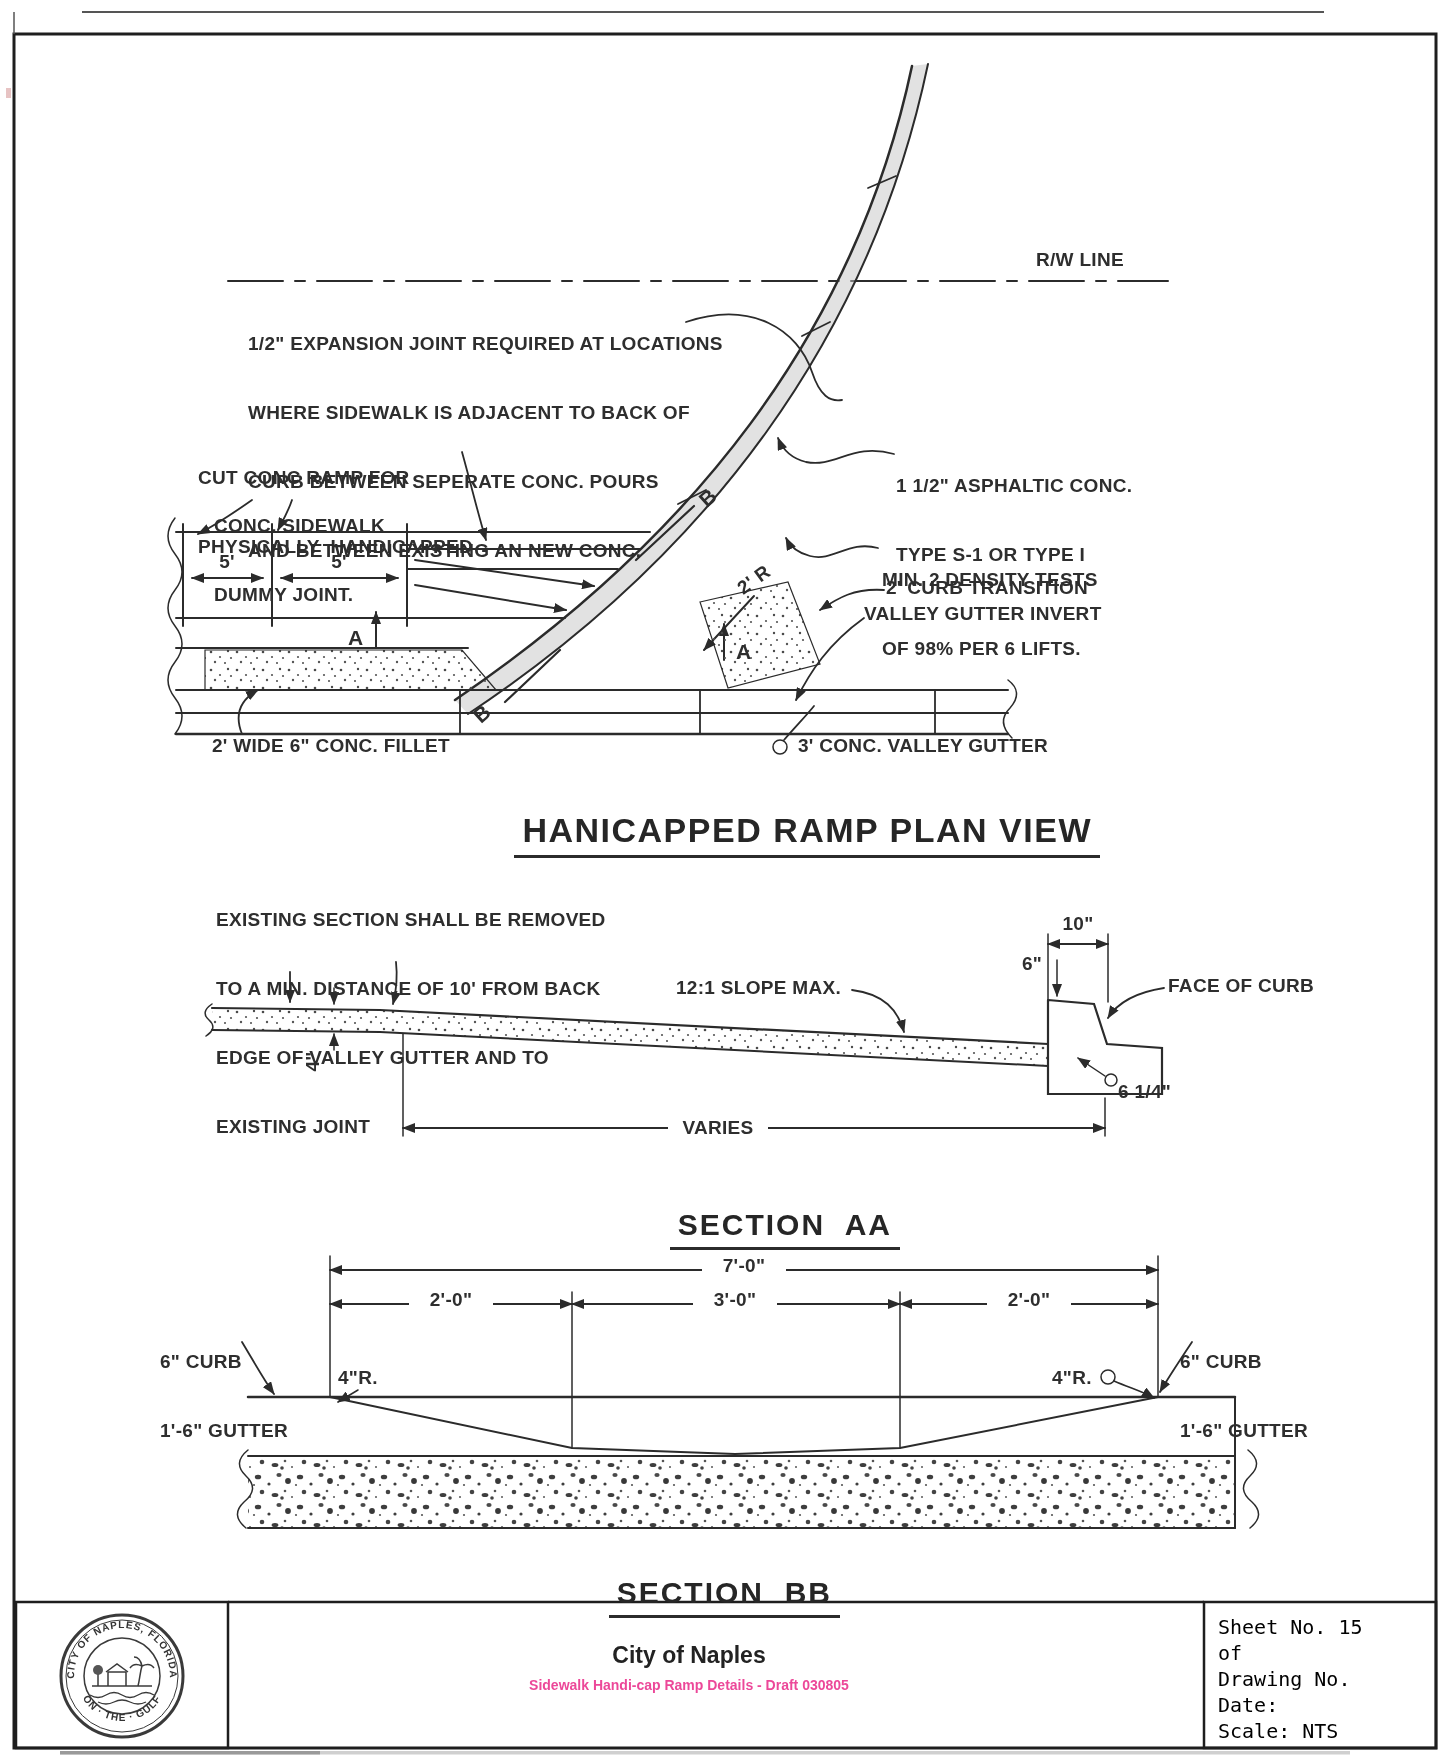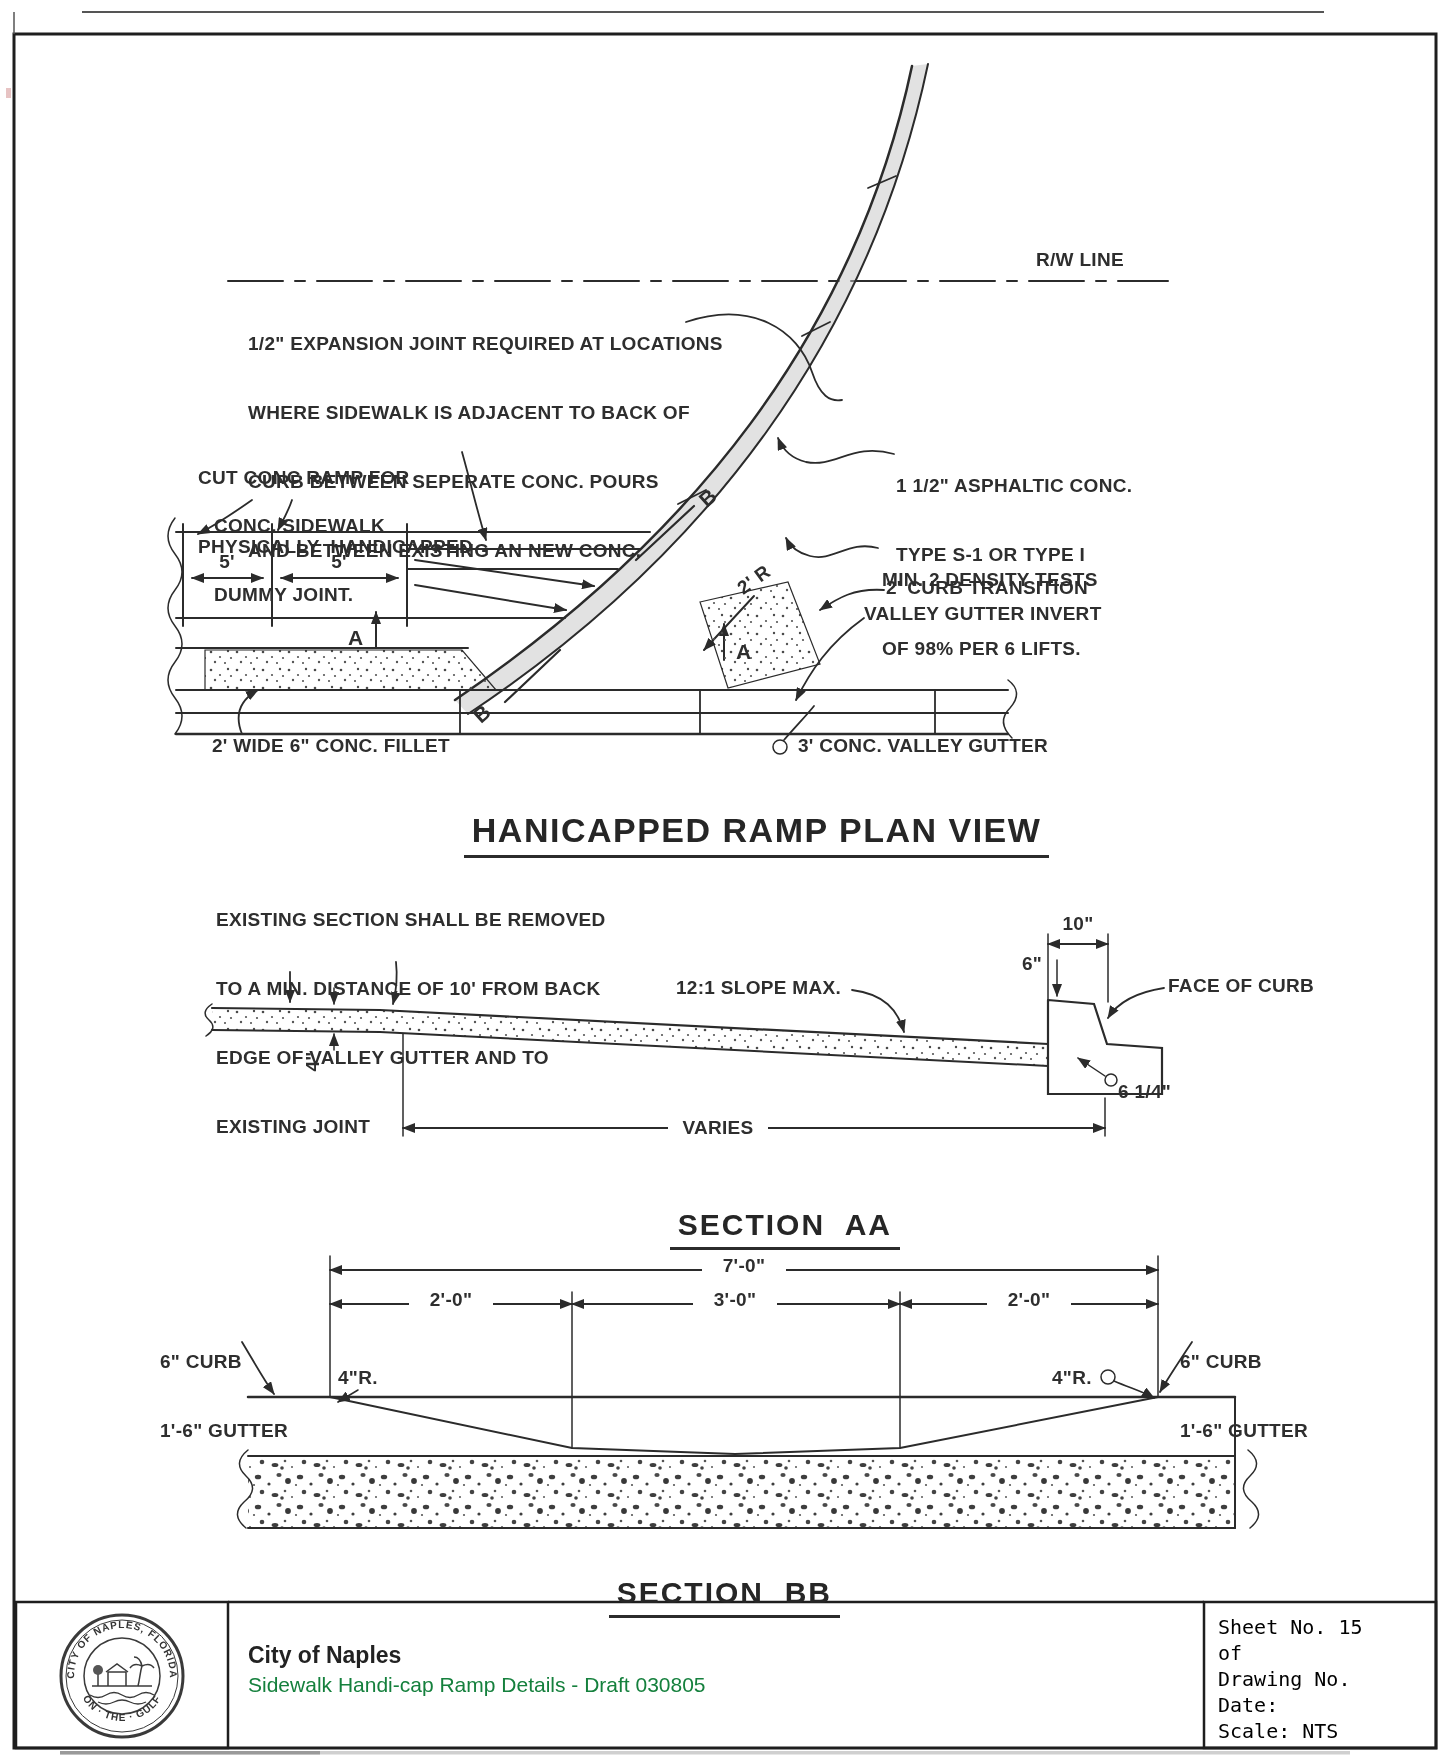--- a/index.html
+++ b/index.html
@@ -5,29 +5,29 @@
   *{margin:0;padding:0;box-sizing:border-box}
   html,body{background:#9a9a9a}
   .sheet{position:relative;width:1450px;height:1758px;margin:0 auto;background:#fff;
          font-family:"Liberation Sans",sans-serif;color:#2e2e2e;overflow:hidden}
   svg.linework{position:absolute;left:0;top:0}
   .lbl{position:absolute;font-size:19px;font-weight:700;letter-spacing:.3px;line-height:23px;
        white-space:pre;color:#2e2e2e}
   .lbl .ln{white-space:pre}
   .dim{background:#fff;padding:0 3px;text-align:center}
   .marker{font-size:21px;font-weight:700}
-  .title-lbl{position:absolute;text-align:left;font-size:34px;font-weight:700;
+  .title-lbl{position:absolute;text-align:right;font-size:34px;font-weight:700;
              letter-spacing:1.5px;white-space:pre;color:#262626}
   .sec-title{position:absolute;text-align:right;font-size:30px;font-weight:700;
              letter-spacing:2px;white-space:pre;color:#262626}
   .u{display:inline-block;border-bottom:3px solid #2b2b2b;padding:0 8px 5px}
-  .tb-center{position:absolute;left:248px;top:1640px;width:930px;text-align:left}
+  .tb-center{position:absolute;left:224px;top:1640px;width:930px;text-align:center}
   .tb-org{font-size:23px;font-weight:700;color:#222;line-height:30px}
   .tb-handbook{font-size:23px;font-weight:700;color:#222;line-height:30px}
-  .tb-subtitle{font-size:21px;font-weight:400;color:#15803d;line-height:30px}
+  .tb-subtitle{font-size:14px;font-weight:700;color:#ec4899;line-height:30px}
   .tb-right{position:absolute;left:1218px;top:1614px;width:214px;
             font-family:"DejaVu Sans Mono",monospace;font-size:20px;line-height:26px;color:#000000}
 </style>
 </head>
 <body>
 
 <div class="sheet">
 
   <svg class="linework" width="1450" height="1758" viewBox="0 0 1450 1758" xmlns="http://www.w3.org/2000/svg">
     <defs>

